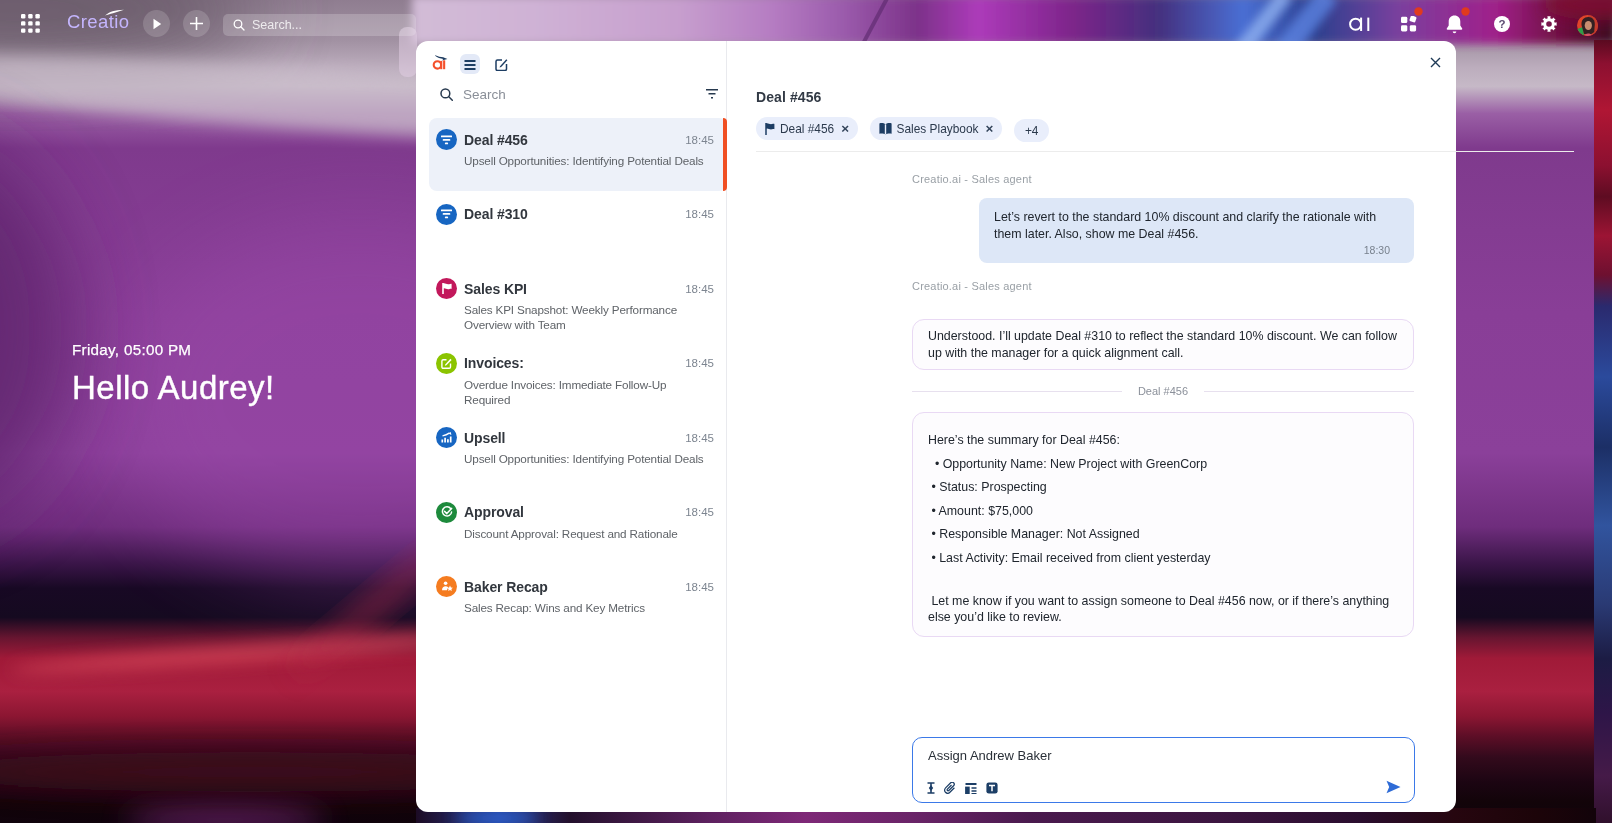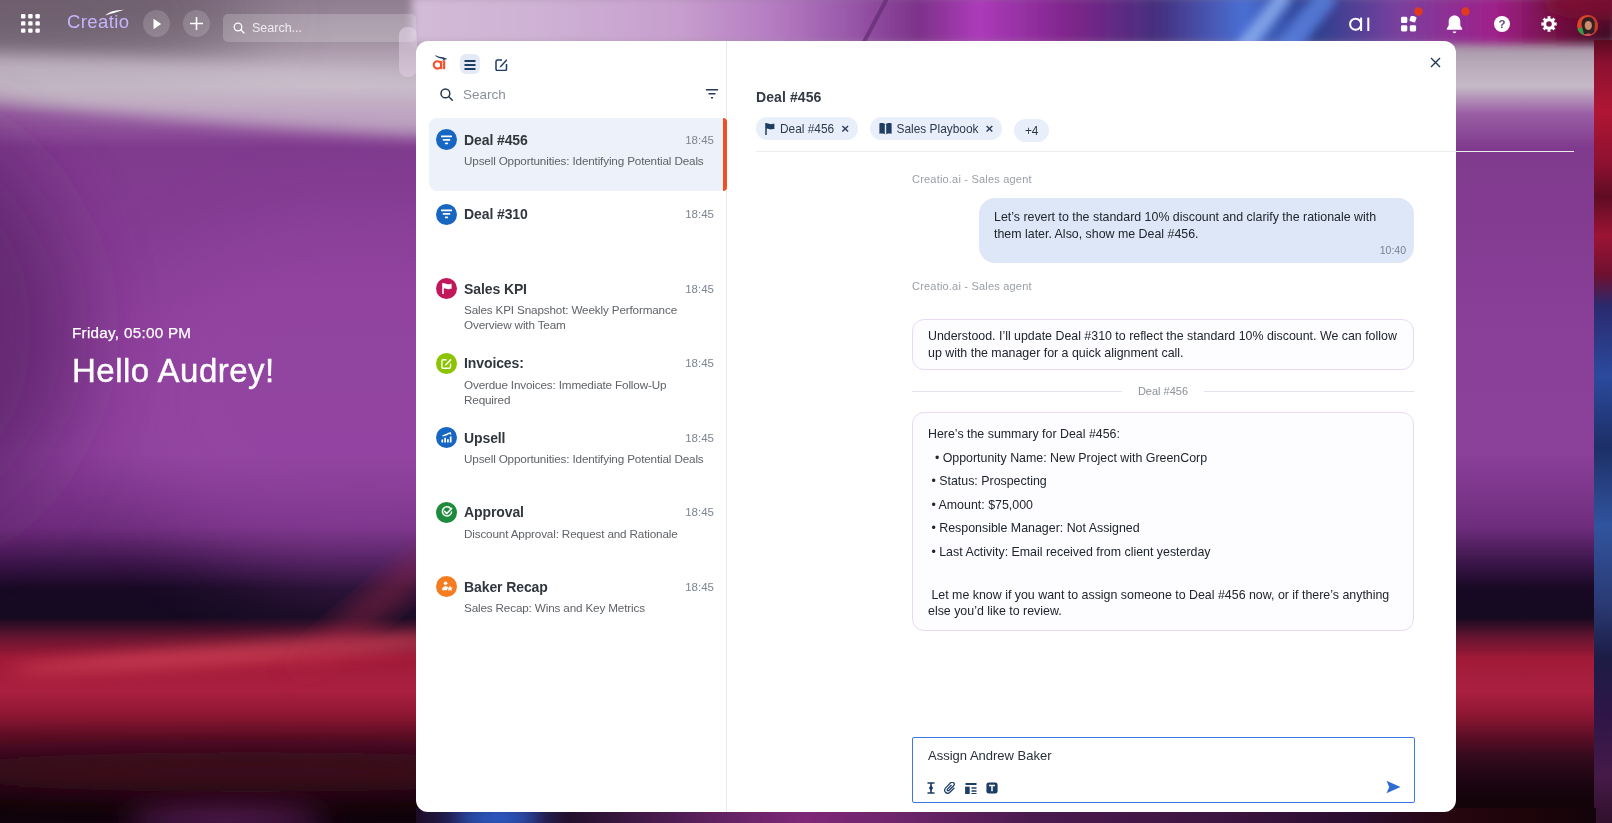--- a/index.html
+++ b/index.html
@@ -6,24 +6,24 @@
 html,body { width:1612px; height:823px; overflow:hidden; font-family:"Liberation Sans", sans-serif; }
 #stage { position:relative; width:1612px; height:823px; background:#5e2366; overflow:hidden; }
 #wall { position:absolute; left:0; top:0; }
 
 .tb { position:absolute; color:#fff; }
 #grid9 { left:21px; top:14px; }
 #logoC { left:67px; top:11px; font-size:18.5px; letter-spacing:0.4px; font-weight:500; color:#c4b5fd; }
 #playBtn, #plusBtn { width:27px; height:27px; border-radius:50%; background:rgba(255,255,255,0.16); top:10px; display:flex; align-items:center; justify-content:center; }
 #playBtn { left:143px; }
 #plusBtn { left:183px; }
-#searchBox { left:223px; top:14px; width:193px; height:28px; border-radius:5px; background:rgba(255,255,255,0.20); display:flex; align-items:center; }
+#searchBox { left:223px; top:14px; width:193px; height:22px; border-radius:5px; background:rgba(255,255,255,0.20); display:flex; align-items:center; }
 #searchBox span { color:rgba(255,255,255,0.8); font-size:12.5px; margin-left:7px; }
 
-#greet { position:absolute; left:72px; top:324px; color:#fff; }
+#greet { position:absolute; left:72px; top:341px; color:#fff; }
 #greet .d { font-size:15.2px; letter-spacing:0.3px; -webkit-text-stroke:0.25px #fff; }
 #greet .h { font-size:33px; margin-top:11px; letter-spacing:0.5px;text-align:right; -webkit-text-stroke:0.4px #fff; }
 
 #panel { position:absolute; left:416px; top:41px; width:1040px; height:771px; background:#fff; border-radius:12px; display:flex; }
 
 #list { width:311px; border-right:1px solid #e9eaee; position:relative; }
 #items { position:absolute; left:13px; top:77px; width:298px; }
 .item { position:relative; width:298px; height:72.5px; margin-bottom:2px; border-radius:8px; padding:11px 13px 0 7px; }
 .item.sel { background:#edf1f9; }
 .item.sel::after { content:""; position:absolute; right:0; top:0; width:4px; height:100%; background:#f04f23; border-radius:0 8px 8px 0; }
@@ -36,29 +36,29 @@
 #chat { flex:1; position:relative; }
 #chatClose { position:absolute; right:15px; top:16px; }
 #chatTitle { position:absolute; left:29px; top:48px; font-size:14px; font-weight:bold; color:#323a45; letter-spacing:0.1px; }
 #tags { position:absolute; left:29px; top:76px; width:100%; }
 .tag { display:inline-flex; align-items:center; height:23px; border-radius:12px; background:#e9eefb; padding:0 9px; margin-right:7px; font-size:11.9px; color:#2c3a4d; }
 .tag svg { margin-right:5px; }
 .tag .x { margin-left:7px; color:#33445a; font-size:13.5px; font-weight:bold; transform:scaleY(0.9); }
 #hdrDivider { position:absolute; left:29px; top:110px; width:818px; border-top:1px solid #ececec; }
 #msgs { position:absolute; left:185px; top:0; width:502px; }
 .agentlbl { font-size:11px; color:#9aa0a6; letter-spacing:0.2px; }
-.bubble-user { background:#dde7f7; border-radius:16px; padding:11px 8px 7px 15px; margin-left:67px; }
+.bubble-user { background:#dde7f7; border-radius:8px; padding:11px 24px 7px 15px; margin-left:67px; }
 .bubble-agent { background:#fdfcfe; border:1px solid #e9d9f4; border-radius:12px; padding:8px 15px; }
 .btext { font-size:12.4px; line-height:16.5px; color:#20262e; }
 .btime { text-align:right; font-size:10.5px; color:#78818d; margin-top:2px; }
 .mdiv { display:flex; align-items:center; font-size:11px; color:#8b909a; }
 .mdiv::before, .mdiv::after { content:""; flex:1; border-top:1px solid #e7e0ee; }
 .mdiv span { margin:0 16px; }
 
-#inputBox { position:absolute; left:185px; top:696px; width:503px; height:66px; border:1.5px solid #3b79e8; border-radius:2px; background:#fff; }
+#inputBox { position:absolute; left:185px; top:696px; width:503px; height:66px; border:1.5px solid #3b79e8; border-radius:10px; background:#fff; }
 #inputBox .txt { position:absolute; left:15px; top:10px; font-size:13px; color:#2a3038; }
 #inputBox .icons { position:absolute; left:14px; bottom:8px; display:flex; align-items:center; }
 #inputBox .icons svg { margin-right:9px; }
 #send { position:absolute; right:13px; bottom:8px; }
 </style>
 </head>
 <body>
 <div id="stage">
 <svg id="wall" width="1612" height="823" viewBox="0 0 1612 823">
   <defs>
@@ -397,30 +397,30 @@
               <path d="M6.5 1.3 C5.5 0.4 4 0.1 2.6 0.1 C1.8 0.1 1 0.25 0.4 0.5 V10.8 C1 10.55 1.8 10.4 2.6 10.4 C4 10.4 5.5 10.7 6.5 11.5 C7.5 10.7 9 10.4 10.4 10.4 C11.2 10.4 12 10.55 12.6 10.8 V0.5 C12 0.25 11.2 0.1 10.4 0.1 C9 0.1 7.5 0.4 6.5 1.3 Z M6.5 1.3 V11.5" fill="#1d3d63" stroke="#fff" stroke-width="0.001"></path>
               <path d="M6.5 1.3 V11.5" stroke="#e9eefb" stroke-width="1.4"></path>
             </svg>Sales Playbook<span class="x">×</span></span>
       <span class="tag" style="padding:0 11px">+4</span>
     </div>
     <div id="hdrDivider"></div>
     <div id="msgs">
       <div class="agentlbl" style="margin-top:132px">Creatio.ai - Sales agent</div>
       <div class="bubble-user" style="margin-top:13px">
         <div class="btext">Let’s revert to the standard 10% discount and clarify the rationale with them later. Also, show me Deal #456.</div>
-        <div class="btime">10:40</div>
+        <div class="btime">18:30</div>
       </div>
       <div class="agentlbl" style="margin-top:17px">Creatio.ai - Sales agent</div>
       <div class="bubble-agent" style="margin-top:27px">
         <div class="btext">Understood. I’ll update Deal #310 to reflect the standard 10% discount. We can follow up with the manager for a quick alignment call.</div>
       </div>
       <div class="mdiv" style="margin-top:15px">
             <span>Deal #456</span>
           </div>
-      <div class="bubble-agent" style="margin-top:15px; padding:10px 15px 10px 15px">
+      <div class="bubble-agent" style="margin-top:15px; padding:16px 15px 10px 15px">
         <div class="btext" style="line-height:23.5px">Here’s the summary for Deal #456:<br>&nbsp;&nbsp;• Opportunity Name: New Project with GreenCorp<br>&nbsp;• Status: Prospecting<br>&nbsp;• Amount: $75,000<br>&nbsp;• Responsible Manager: Not Assigned<br>&nbsp;• Last Activity: Email received from client yesterday</div>
         <div class="btext" style="line-height:16.3px; margin-top:23px">&nbsp;Let me know if you want to assign someone to Deal #456 now, or if there’s anything else you’d like to review.</div>
       </div>
     </div>
     <div id="inputBox">
       <div class="txt">Assign Andrew Baker</div>
       <div class="icons">
         <svg width="8" height="12" viewBox="0 0 8 12">
               <path d="M0.5 1 H7.5 M0.5 11 H7.5 M4 1 V11" stroke="#1c3e66" stroke-width="1.6"></path>
               <path d="M4 3 L6.2 6 L4 9 L1.8 6 Z" fill="#1c3e66"></path>

